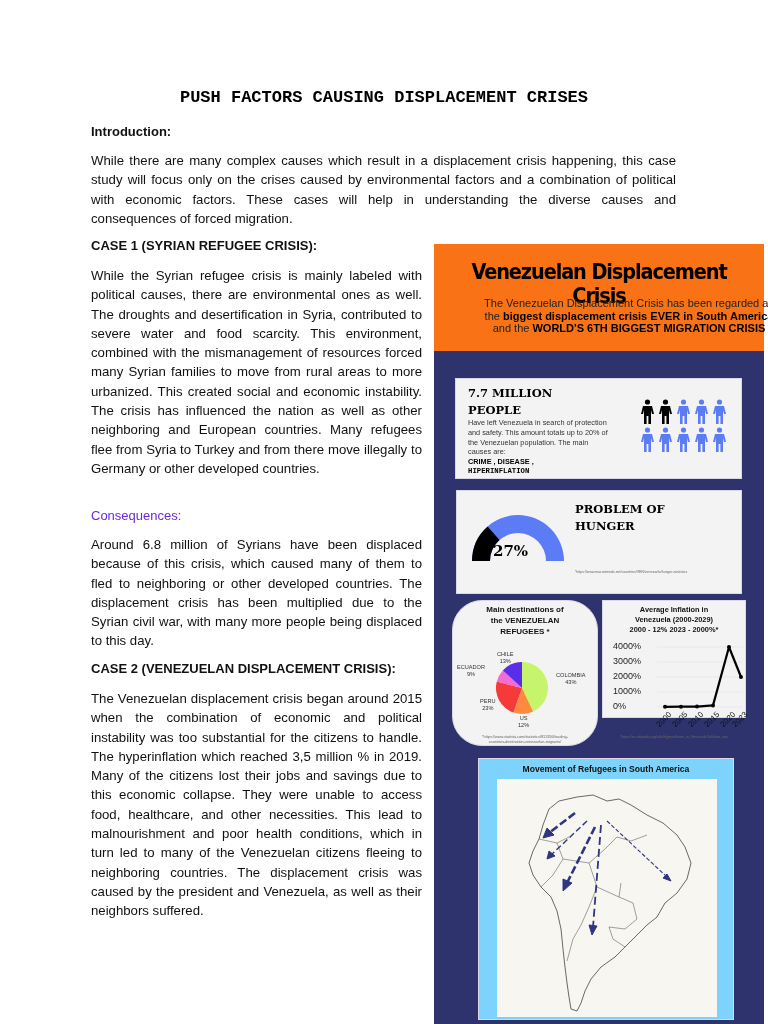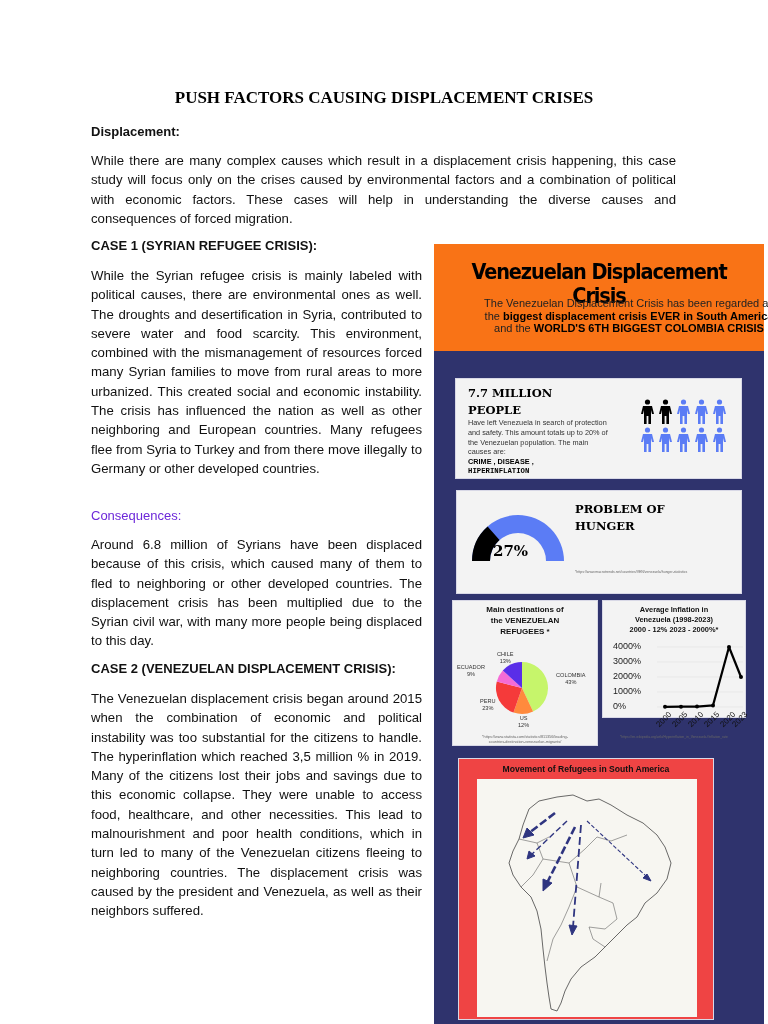--- a/index.html
+++ b/index.html
@@ -1,21 +1,21 @@
 <!DOCTYPE html>
 <html><head>
 <meta charset="utf-8">
 <style>
   * { box-sizing: border-box; margin: 0; padding: 0; }
   html, body { width: 768px; height: 1024px; background: #ffffff; overflow: hidden; }
   body { position: relative; font-family: "Liberation Sans", sans-serif; color: #111; }
 
   .title {
     position: absolute; left: 0; top: 88px; width: 768px; text-align: center;
-    font-family: Liberation Serif, serif; font-weight: bold; font-size: 17px; color: #000;
+    font-family: Liberation Mono, monospace; font-weight: bold; font-size: 17px; color: #000;
   }
   .heading {
     position: absolute; left: 91px; font-weight: bold; font-size: 13px; color: #111;
   }
   .para {
     position: absolute; left: 91px; font-size: 13.2px; line-height: 19.3px; text-align: justify;
     color: #111;
   }
   .plain { position: absolute; left: 91px; font-size: 13px; color: #6d28d9; }
 
@@ -52,40 +52,40 @@
 
   .chart-title { position: absolute; left: 0; width: 100%; text-align: center; font-weight: bold; color: #111; }
   .footnote { position: absolute; font-size: 3.8px; color: #666; text-align: center; width: 100%; left: 0; }
   .pie-label { position: absolute; font-size: 5.6px; line-height: 7px; color: #333; text-align: center; }
 </style>
 </head>
 <body>
 
 <div class="title">PUSH FACTORS CAUSING DISPLACEMENT CRISES</div>
 
-<div class="heading" style="top:124px;">Displacement:</div>
+<div class="heading" style="top:124px;">Introduction:</div>
 <div class="para" style="top:151px; width:585px;">While there are many complex causes which result in a displacement crisis happening, this case study will focus only on the crises caused by environmental factors and a combination of political with economic factors. These cases will help in understanding the diverse causes and consequences of forced migration.</div>
 
 <div class="heading" style="top:238px;">CASE 1 (SYRIAN REFUGEE CRISIS):</div>
 <div class="para" style="top:266px; width:331px;">While the Syrian refugee crisis is mainly labeled with political causes, there are environmental ones as well. The droughts and desertification in Syria, contributed to severe water and food scarcity. This environment, combined with the mismanagement of resources forced many Syrian families to move from rural areas to more urbanized. This created social and economic instability. The crisis has influenced the nation as well as other neighboring and European countries. Many refugees flee from Syria to Turkey and from there move illegally to Germany or other developed countries.</div>
 
 <div class="plain" style="top:508px;">Consequences:</div>
 <div class="para" style="top:535px; width:331px;">Around 6.8 million of Syrians have been displaced because of this crisis, which caused many of them to fled to neighboring or other developed countries. The displacement crisis has been multiplied due to the Syrian civil war, with many more people being displaced to this day.</div>
 
 <div class="heading" style="top:661px;">CASE 2 (VENEZUELAN DISPLACEMENT CRISIS):</div>
 <div class="para" style="top:689px; width:331px;">The Venezuelan displacement crisis began around 2015 when the combination of economic and political instability was too substantial for the citizens to handle. The hyperinflation which reached 3,5 million % in 2019. Many of the citizens lost their jobs and savings due to this economic collapse. They were unable to access food, healthcare, and other necessities. This lead to malnourishment and poor health conditions, which in turn led to many of the Venezuelan citizens fleeing to neighboring countries. The displacement crisis was caused by the president and Venezuela, as well as their neighbors suffered.</div>
 
 <div class="info">
 
   <div class="info-header">
     <div class="info-title">Venezuelan Displacement Crisis</div>
     <div class="info-sub">
       <div>The Venezuelan Displacement Crisis has been regarded as</div>
       <div><span>the </span><b>biggest displacement crisis EVER in South America</b></div>
-      <div><span>and the </span><b>WORLD'S 6TH BIGGEST COLOMBIA CRISIS</b></div>
+      <div><span>and the </span><b>WORLD'S 6TH BIGGEST MIGRATION CRISIS</b></div>
     </div>
   </div>
 
   <div class="card" style="left:21px; top:134px; width:287px; height:101px;">
     <div class="card-big" style="left:12px; top:6px;">
       <div>7.7 MILLION</div>
       <div>PEOPLE</div>
     </div>
     <div class="card-text" style="left:12px; top:39px; width:145px;">
       <div>Have left Venezuela in search of protection and safety. This amount totals up to 20% of the Venezuelan population. The main causes are:</div>
@@ -165,21 +165,21 @@
       <path d="M2 50 A46 46 0 0 1 17.6 15.5 L29.5 29 A28 28 0 0 0 20 50 Z" fill="#000"></path>
     </svg>
     <div style="position:absolute; left:36px; top:51px; font-family:'DejaVu Serif',serif; font-weight:bold; font-size:15px; color:#000;">27%</div>
     <div class="card-big" style="left:118px; top:10px;">
       <div>PROBLEM OF</div>
       <div>HUNGER</div>
     </div>
     <div style="position:absolute; left:118px; top:79px; width:160px; font-size:3.5px; color:#666;">*https://www.macrotrends.net/countries/VEN/venezuela/hunger-statistics</div>
   </div>
 
-  <div class="card" style="left:18px; top:356px; width:146px; height:146px;">
+  <div class="card" style="left:18px; top:356px; width:146px; height:146px;border-radius:30px;">
     <div class="chart-title" style="top:3px; font-size:8px; line-height:11px;">
       <div>Main destinations of</div>
       <div>the VENEZUELAN</div>
       <div>REFUGEES *</div>
     </div>
     <svg style="position:absolute; left:42px; top:60px;" width="54" height="54" viewBox="-27 -27 54 54">
 
       <path d="M0 0 L0 -26 A26 26 0 0 1 11.1 23.5 Z" fill="#c6f56b"></path>
       <path d="M0 0 L11.1 23.5 A26 26 0 0 1 -8.5 24.6 Z" fill="#ff8a3d"></path>
       <path d="M0 0 L-8.5 24.6 A26 26 0 0 1 -25.2 -6.5 Z" fill="#f53a3a"></path>
@@ -208,21 +208,21 @@
       </div>
     <div class="footnote" style="top:134px; line-height:4.5px;">
       <div>*https://www.statista.com/statistics/811356/leading-</div>
       <div>countries-destination-venezuelan-migrants/</div>
     </div>
   </div>
 
   <div class="card" style="left:168px; top:356px; width:144px; height:118px;">
     <div class="chart-title" style="top:4px; font-size:7.4px; line-height:10px;">
       <div>Average Inflation in</div>
-      <div>Venezuela (1998-2023)</div>
+      <div>Venezuela (2000-2029)</div>
       <div>2000 - 12% 2023 - 2000%*</div>
     </div>
     <div style="position:absolute; left:10px; top:38px; font-size:9px; line-height:15px; color:#222;">
       <div>4000%</div>
       <div>3000%</div>
       <div>2000%</div>
       <div>1000%</div>
       <div>0%</div>
     </div>
     <svg style="position:absolute; left:54px; top:40px;" width="86" height="68" viewBox="0 0 86 68">
@@ -247,21 +247,21 @@
       <span style="position:absolute; left:-2px; top:4px; font-size:8px; transform:rotate(-45deg);">2000</span>
       <span style="position:absolute; left:14px; top:4px; font-size:8px; transform:rotate(-45deg);">2005</span>
       <span style="position:absolute; left:30px; top:4px; font-size:8px; transform:rotate(-45deg);">2010</span>
       <span style="position:absolute; left:46px; top:4px; font-size:8px; transform:rotate(-45deg);">2015</span>
       <span style="position:absolute; left:62px; top:4px; font-size:8px; transform:rotate(-45deg);">2020</span>
       <span style="position:absolute; left:74px; top:4px; font-size:8px; transform:rotate(-45deg);">2023</span>
     </div>
     <div class="footnote" style="top:134px; font-size:3.4px;">*https://en.wikipedia.org/wiki/Hyperinflation_in_Venezuela#Inflation_rate</div>
   </div>
 
-  <div class="card" style="left:24px; top:514px; width:256px; height:262px; background:#ef4444;">
+  <div class="card" style="left:44px; top:514px; width:256px; height:262px; background:#7dd3fc;">
     <div class="chart-title" style="top:5px; font-size:8.6px;">Movement of Refugees in South America</div>
     <div style="position:absolute; left:18px; top:20px; width:220px; height:238px; background:#f7f6f1;">
       <svg width="220" height="238" viewBox="0 0 220 238">
 
         <path d="M52 30 L62 22 L80 18 L96 16 L110 22 L122 20 L134 26 L150 36 L166 44 L180 56 L188 68 L194 84 L190 100 L180 114 L168 124 L160 138 L150 146 L140 156 L128 168 L118 178 L104 188 L94 200 L88 212 L84 224 L80 232 L74 230 L72 218 L70 204 L68 188 L66 170 L64 150 L60 132 L54 118 L44 108 L36 96 L32 84 L36 72 L42 60 L46 46 Z" fill="none" stroke="#444" stroke-width="0.8"></path>
 
         <path d="M42 60 L60 64 L72 58 M60 64 L66 80 L56 96 L44 108 M66 80 L92 84 L108 70 L120 58 L134 62 L150 56 M92 84 L100 108 L92 128 L84 146 L76 160 L70 182 M100 108 L122 118 L136 124 L140 140 L128 150 L112 148 M122 118 L124 104 M112 148 L116 160 L128 168" fill="none" stroke="#555" stroke-width="0.55"></path>
 
         <g stroke="#2f3580" fill="#2f3580">
           <line x1="78" y1="34" x2="52" y2="54" stroke-width="2.6" stroke-dasharray="8 3"></line>

